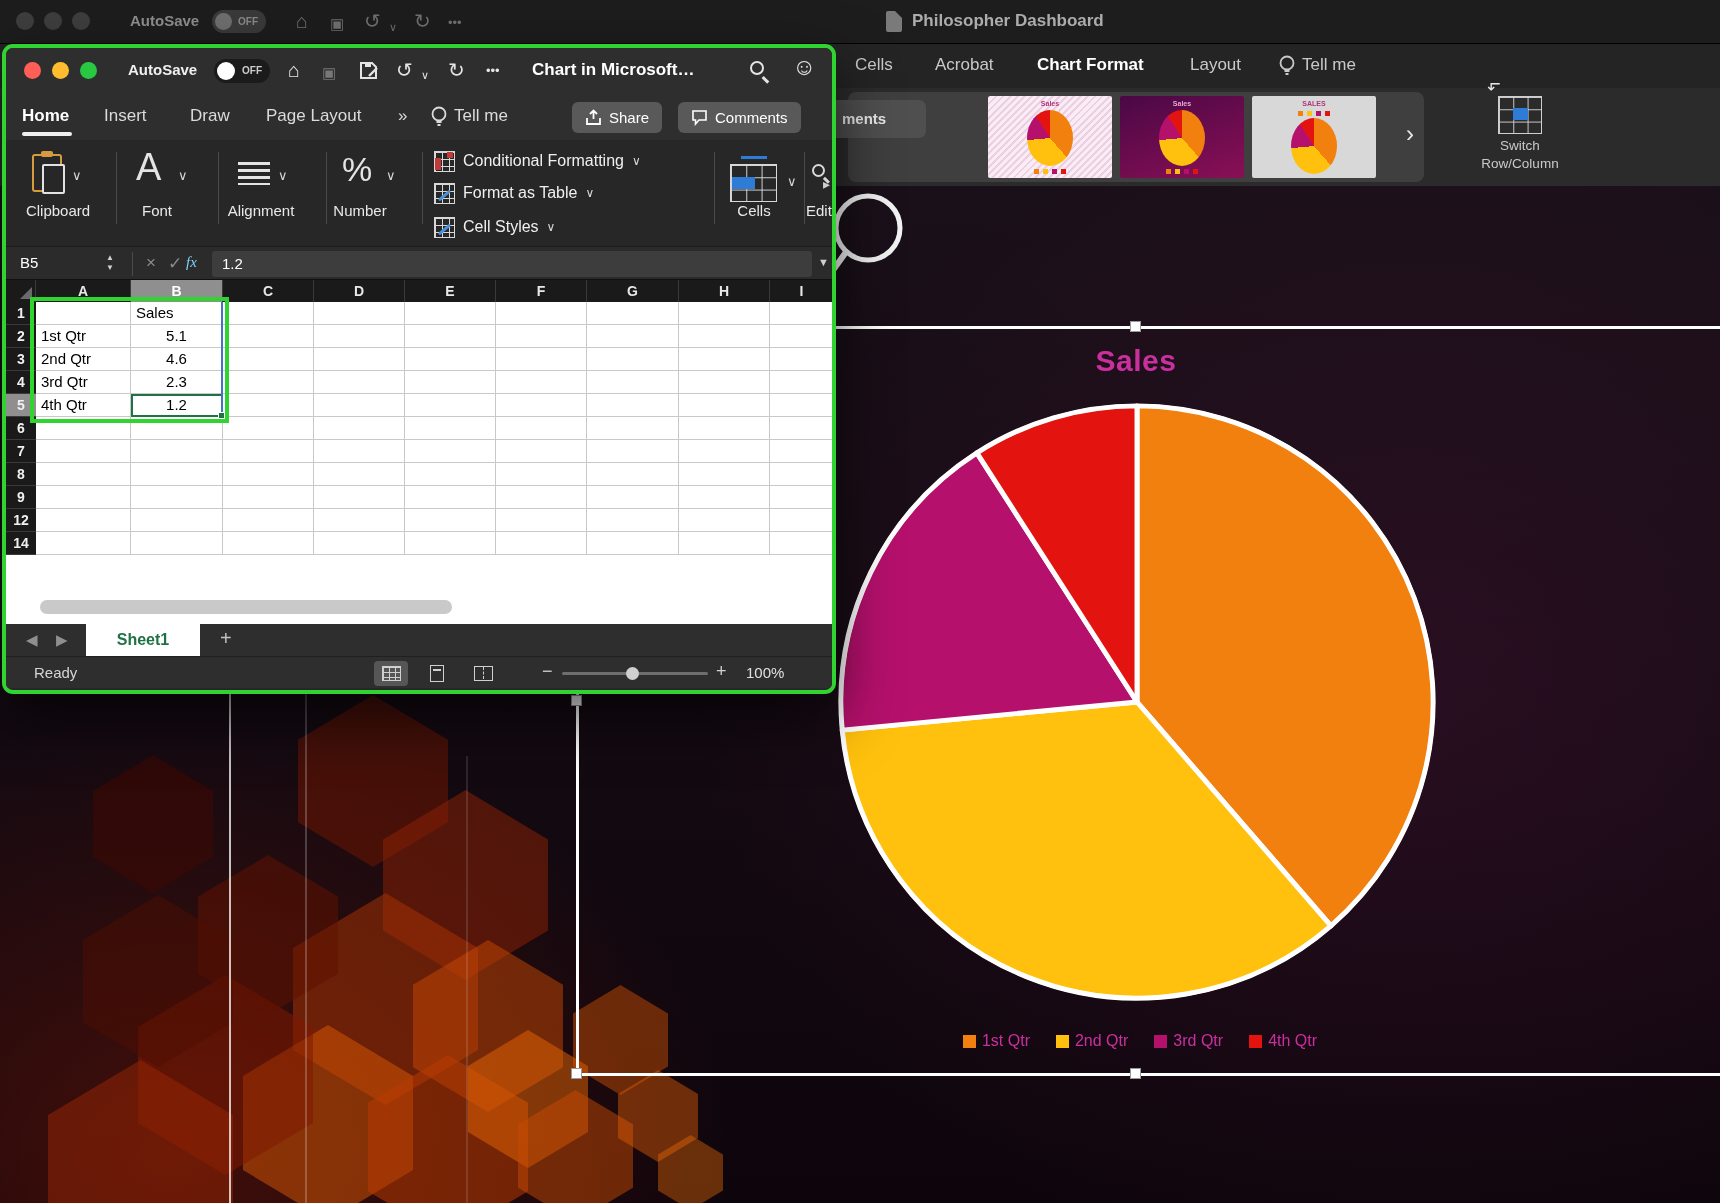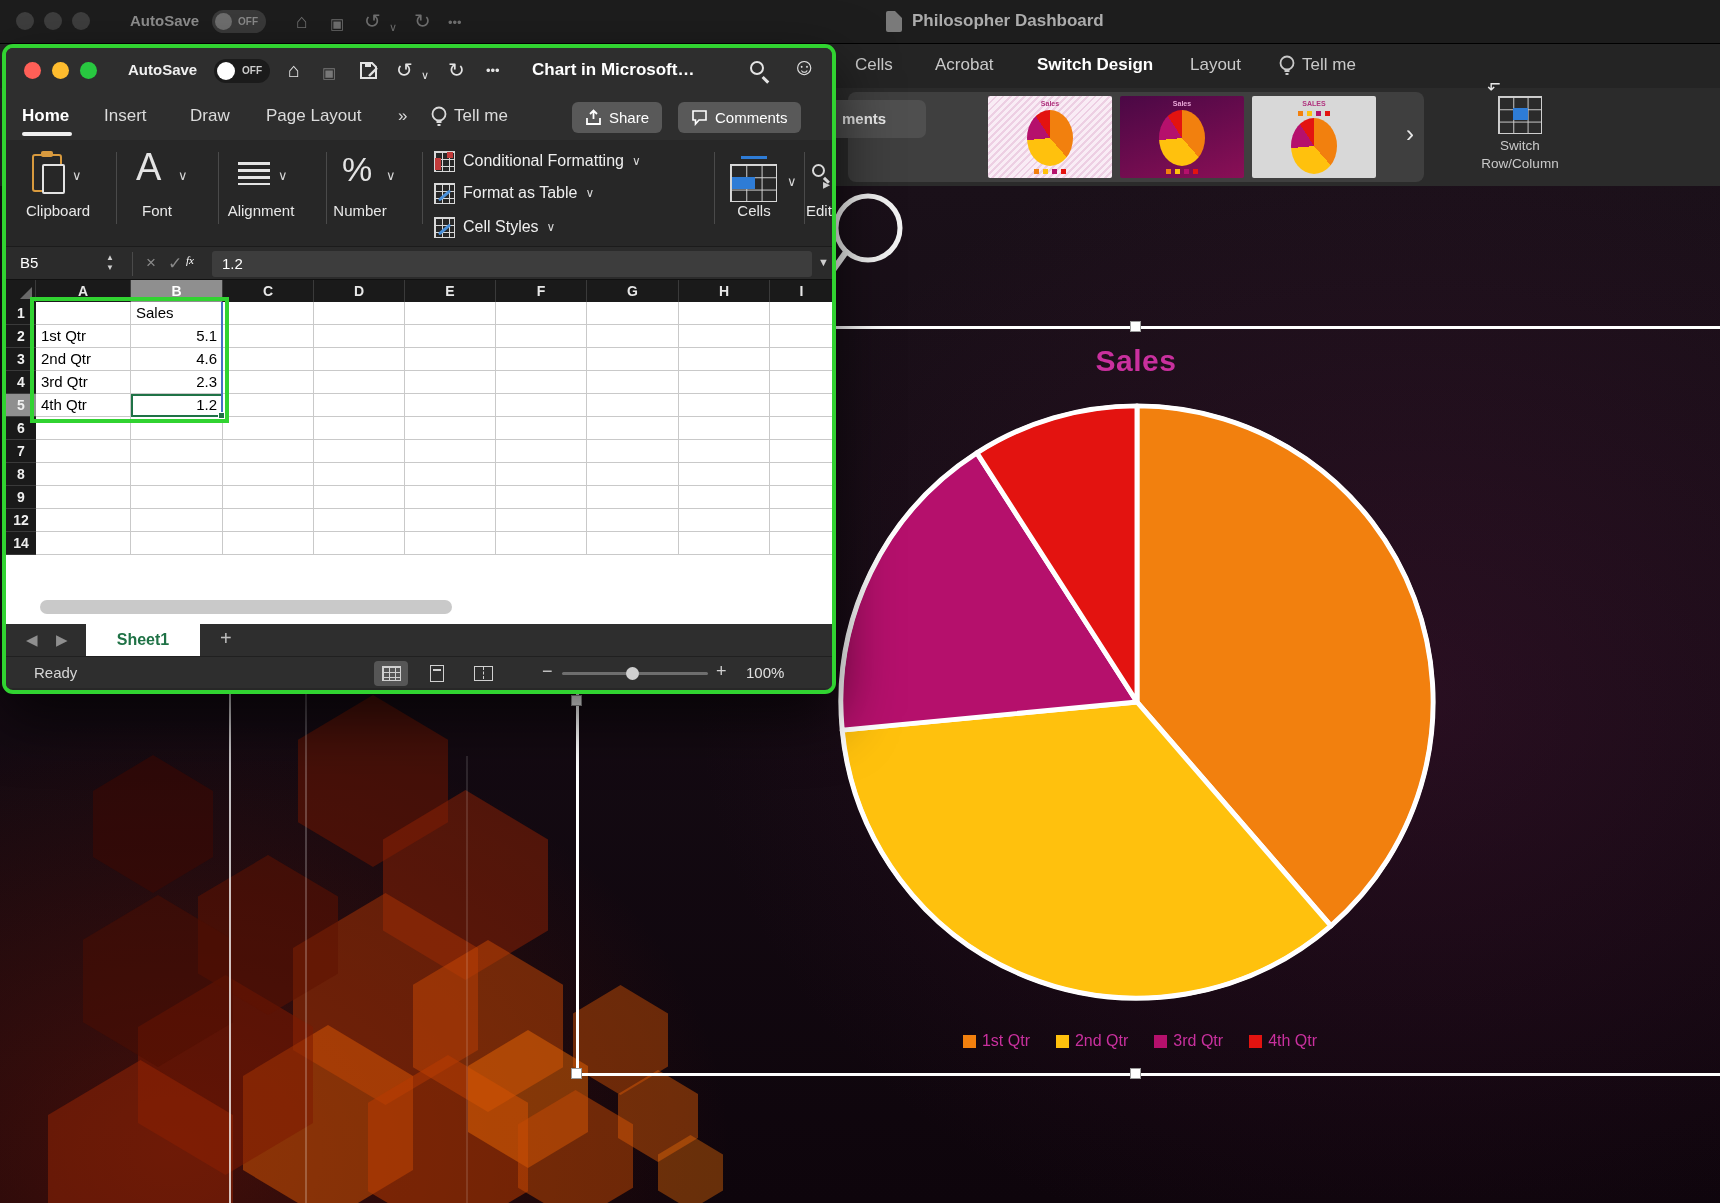--- a/index.html
+++ b/index.html
@@ -111,34 +111,34 @@
   #cells-icon::before { content:""; position:absolute; left:10px; top:-9px; width:26px; height:2.5px; background:#2E7CD6; }
   #edit-search { position:absolute; left:806px; top:24px; width:13px; height:13px; border:2.5px solid #D8D8D8; border-radius:50%; }
   #edit-search::after { content:""; position:absolute; left:11px; top:11px; width:2.5px; height:7px; background:#D8D8D8; transform:rotate(-45deg); }
   #rb-overflow { position:absolute; left:817px; top:36px; color:#CFCFCF; font-size:14px; }
 
   .xl-formula { position:absolute; left:0; top:198px; width:826px; height:34px; background:#2B2B2B; border-top:1px solid #1B1B1B; border-bottom:1px solid #111; }
   #name-box { position:absolute; left:14px; top:7px; font-size:15px; color:#FFF; }
   .spin { position:absolute; left:100px; font-size:8px; color:#D0D0D0; line-height:8px; }
   #fx-divider { position:absolute; left:126px; top:5px; width:1px; height:24px; background:#4A4A4A; }
   .fml-ico { position:absolute; top:6px; font-size:17px; color:#8A8A8A; }
-  #fx-label { position:absolute; left:180px; top:7px; font-size:11px; font-style:italic; font-family:"Liberation Serif",serif; color:#ffffff; }
+  #fx-label { position:absolute; left:180px; top:7px; font-size:15px; font-style:italic; font-family:"Liberation Serif",serif; color:#7dd3fc; }
   #fml-input { position:absolute; left:206px; top:4px; width:600px; height:26px; background:#3D3D3D; border-radius:3px; color:#FFF; font-size:15px; line-height:26px; padding-left:10px; }
   #fml-dd { position:absolute; left:812px; top:9px; font-size:11px; color:#CFCFCF; }
 
   .xl-grid { position:absolute; left:0; top:232px; width:826px; height:344px; background:#FFF; }
   .g-row { display:flex; }
   .g-colhead { height:22px; background:#1A1A1A; color:#E8E8E8; font-size:14px; font-weight:bold; text-align:center; line-height:22px; border-right:1px solid #3A3A3A; flex:none; }
   .g-colhead.sel { background:#8F8F8F; color:#FFF; }
   #g-corner { position:relative; }
   #g-corner::after { content:""; position:absolute; right:3px; bottom:3px; border-style:solid; border-width:0 0 12px 12px; border-color:transparent transparent #6A6A6A transparent; }
   .g-rowhead { width:30px; height:23px; background:#1A1A1A; color:#F0F0F0; font-size:14px; font-weight:bold; text-align:center; line-height:23px; border-bottom:1px solid #3A3A3A; flex:none; }
   .g-rowhead.sel { background:#8F8F8F; }
   .g-cell { height:23px; background:#FFF; border-right:1px solid #C9C9C9; border-bottom:1px solid #C9C9C9; font-size:15px; color:#000; line-height:22px; padding:0 5px; white-space:nowrap; overflow:hidden; flex:none; }
-  .g-cell.num { text-align:right; }
+  .g-cell.num { text-align:center; }
   .g-cell.sel-cell { outline:2.5px solid #1F7246; outline-offset:-2px; position:relative; }
   #series-line { position:absolute; left:215px; top:22px; width:2px; height:115px; background:#4472C4; }
   #data-annot { position:absolute; left:24px; top:17px; width:199px; height:126px; border:4px solid var(--annot,#31D331); }
   #fill-handle { position:absolute; left:212px; top:132px; width:7px; height:7px; background:#1F7246; border:1px solid #FFF; }
   #h-scrollbar { position:absolute; left:34px; top:320px; width:412px; height:14px; border-radius:7px; background:rgba(195,195,195,.9); }
 
   .xl-sheetbar { position:absolute; left:0; top:576px; width:826px; height:32px; background:#2E2E2E; }
   .sheet-arrow { position:absolute; top:7px; font-size:15px; color:#8F8F8F; }
   #sheet-tab { position:absolute; left:80px; top:0; width:114px; height:32px; background:#FFF; color:#1F7246; font-size:16px; font-weight:bold; text-align:center; line-height:32px; }
   #add-sheet { position:absolute; left:214px; top:3px; font-size:20px; color:#C0C0C0; }
@@ -238,21 +238,21 @@
     <span class="sys-ico" style="left:389px;font-size:11px;top:14px">∨</span>
     <span class="sys-ico" style="left:414px">↻</span>
     <span class="sys-ico" style="left:448px;font-size:13px;top:10px">•••</span>
     <div id="sys-title-icon"></div>
     <span id="sys-title">Philosopher Dashboard</span>
   </div>
 
   <div id="ppt-menu">
     <span class="ppt-tab" style="left:855px">Cells</span>
     <span class="ppt-tab" style="left:935px">Acrobat</span>
-    <span class="ppt-tab active" style="left:1037px">Switch Design</span>
+    <span class="ppt-tab active" style="left:1037px">Chart Format</span>
     <span class="ppt-tab" style="left:1190px">Layout</span>
     <svg class="inline-ico" style="position:absolute;left:1278px;top:10px" width="18" height="24" viewBox="0 0 18 24">
         <circle cx="9" cy="9" r="6.5" fill="none" stroke="#C9C9C9" stroke-width="1.8"></circle>
         <path d="M6.5 17h5M7.5 20h3" stroke="#C9C9C9" stroke-width="1.8" fill="none"></path>
       </svg>
     <span class="ppt-tab" style="left:1302px">Tell me</span>
     <div class="ppt-underline"></div>
   </div>
 
   <div id="ppt-ribbon">

